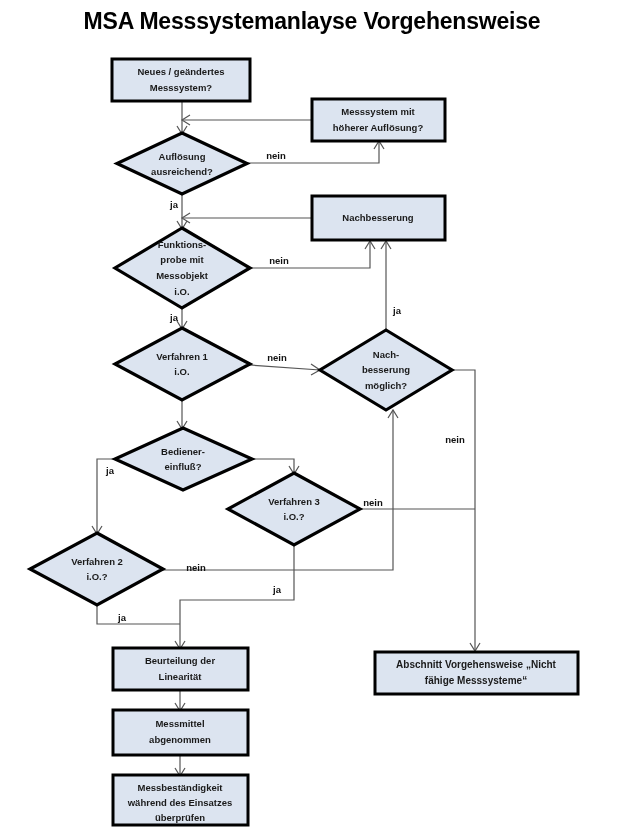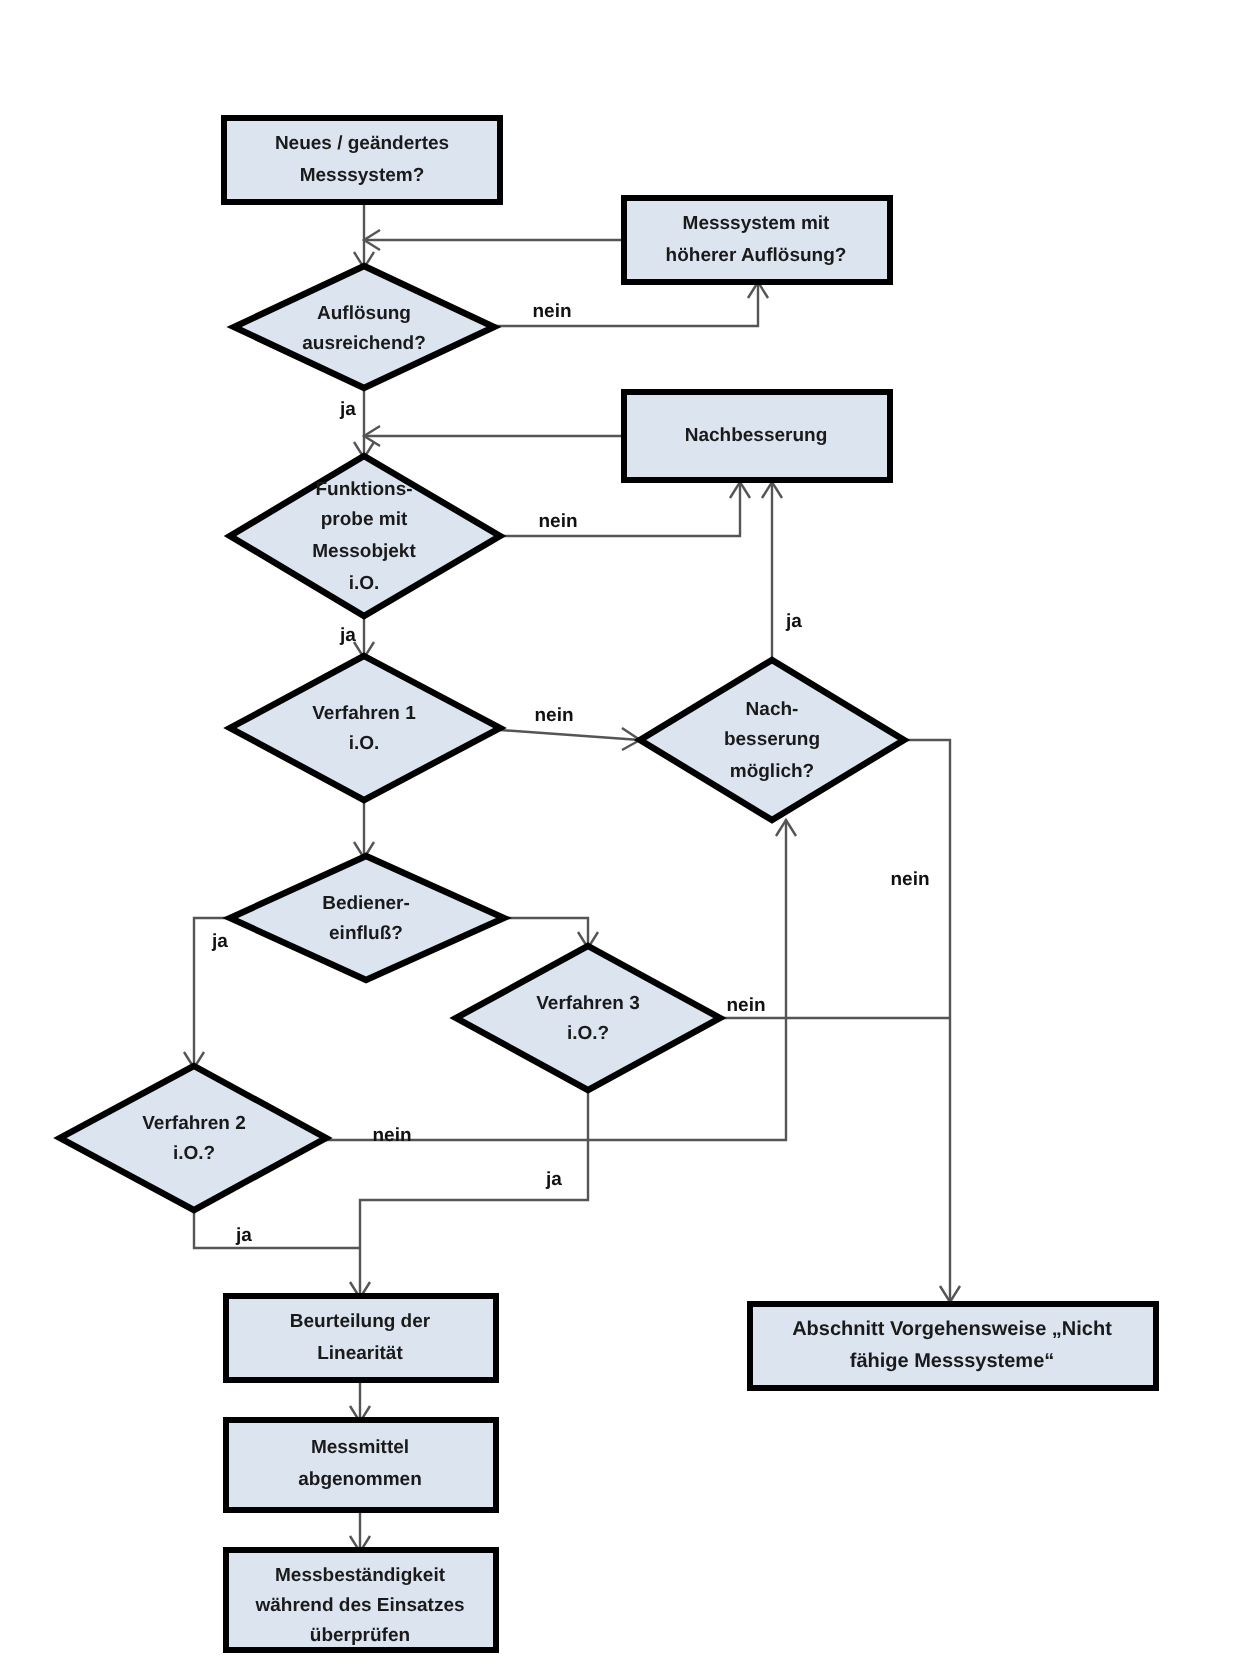--- a/index.html
+++ b/index.html
@@ -74,20 +74,21 @@
     fill: none;
     stroke: #555555;
     stroke-width: 1.2;
   }
 </style>
 </head>
 <body>
 
 <div id="flow-root">
 
+  <div id="page-title">MSA Messsystemanlayse  Vorgehensweise</div>
 
   <svg id="flow-svg" viewBox="0 0 624 832">
 
     <g>
 
       <path class="conn" d="M182,100 L182,133"></path>
       <path class="arrowhead" d="M177,126 L182,134 L187,126"></path>
 
       <path class="conn" d="M312,120 L182,120"></path>
       <path class="arrowhead" d="M190,115 L182,120 L190,125"></path>

